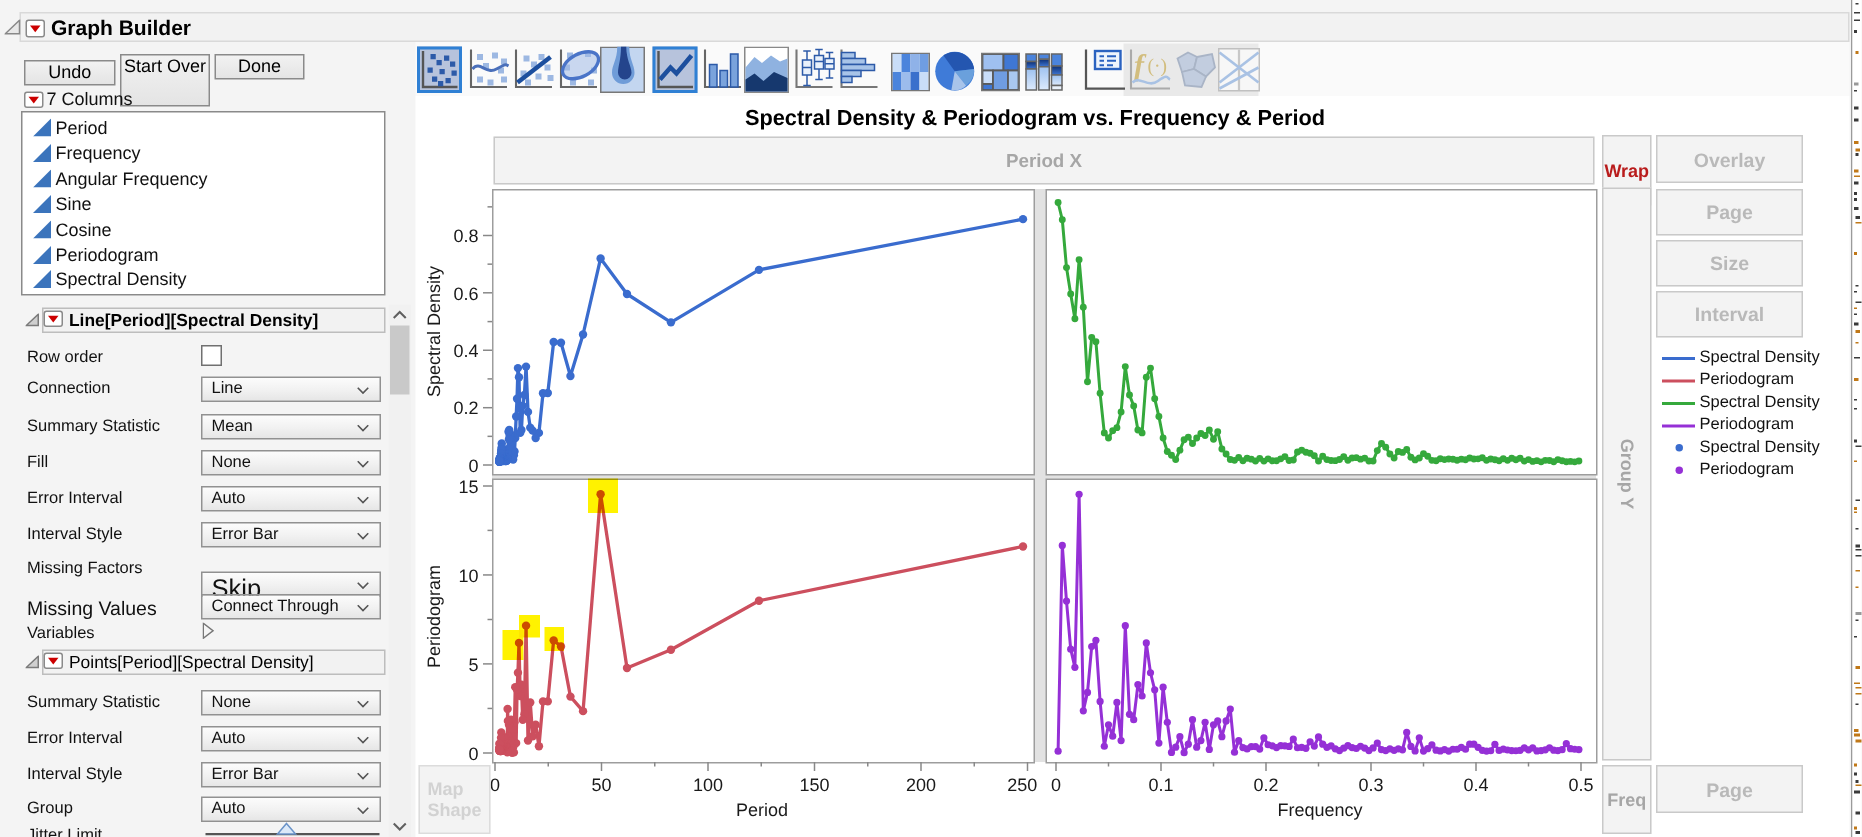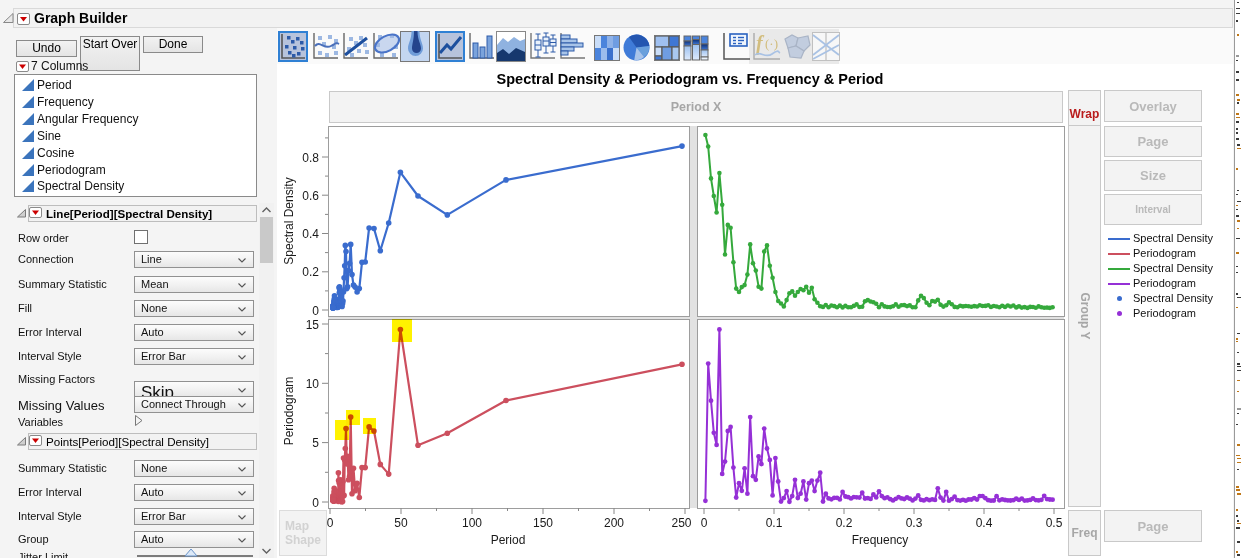--- a/index.html
+++ b/index.html
@@ -815,21 +815,21 @@
     <text x="880" y="544" text-anchor="middle" font-size="12" fill="#1a1a1a" font-weight="normal" font-family="Liberation Sans, sans-serif">Frequency</text>
     <text x="293" y="221" text-anchor="middle" font-size="12" fill="#1a1a1a" font-weight="normal" font-family="Liberation Sans, sans-serif" transform="rotate(-90 293 221)">Spectral Density</text>
     <text x="293" y="411" text-anchor="middle" font-size="12" fill="#1a1a1a" font-weight="normal" font-family="Liberation Sans, sans-serif" transform="rotate(-90 293 411)">Periodogram</text>
 </svg>
 
 <div style="position:absolute;left:329px;top:91px;width:734px;height:32px;border:1px solid #c9c9c9;box-sizing:border-box;display:flex;align-items:center;justify-content:center;font-size:12.5px;font-weight:bold;color:#a6a6a6;background:#f3f3f3;">Period X</div>
 <div style="position:absolute;left:1068px;top:90px;width:33px;height:47px;border:1px solid #c9c9c9;box-sizing:border-box;display:flex;align-items:center;justify-content:center;font-size:12px;font-weight:bold;color:#b91c1c;background:#f3f3f3;">Wrap</div>
 <div style="position:absolute;left:1104px;top:90px;width:98px;height:32px;border:1px solid #c9c9c9;box-sizing:border-box;display:flex;align-items:center;justify-content:center;font-size:13px;font-weight:bold;color:#b9b9b9;background:#f3f3f3;">Overlay</div>
 <div style="position:absolute;left:1104px;top:126px;width:98px;height:31px;border:1px solid #c9c9c9;box-sizing:border-box;display:flex;align-items:center;justify-content:center;font-size:13px;font-weight:bold;color:#b9b9b9;background:#f3f3f3;">Page</div>
 <div style="position:absolute;left:1104px;top:160px;width:98px;height:31px;border:1px solid #c9c9c9;box-sizing:border-box;display:flex;align-items:center;justify-content:center;font-size:13px;font-weight:bold;color:#b9b9b9;background:#f3f3f3;">Size</div>
-<div style="position:absolute;left:1104px;top:194px;width:98px;height:31px;border:1px solid #c9c9c9;box-sizing:border-box;display:flex;align-items:center;justify-content:center;font-size:10px;font-weight:bold;color:#b9b9b9;background:#f3f3f3;">Interval</div>
+<div style="position:absolute;left:1104px;top:194px;width:98px;height:31px;border:1px solid #c9c9c9;box-sizing:border-box;display:flex;align-items:center;justify-content:center;font-size:13px;font-weight:bold;color:#b9b9b9;background:#f3f3f3;">Interval</div>
 <div style="position:absolute;left:1068px;top:125px;width:33px;height:382px;border:1px solid #c9c9c9;box-sizing:border-box;display:flex;align-items:center;justify-content:center;font-size:12px;font-weight:bold;color:#a6a6a6;background:#f3f3f3;">
     <div style="transform:rotate(90deg);white-space:nowrap">Group Y</div>
   </div>
 <div style="position:absolute;left:1068px;top:510px;width:33px;height:46px;border:1px solid #c9c9c9;box-sizing:border-box;display:flex;align-items:center;justify-content:center;font-size:12px;font-weight:bold;color:#a6a6a6;background:#f3f3f3;">Freq</div>
 <div style="position:absolute;left:1104px;top:510px;width:98px;height:32px;border:1px solid #c9c9c9;box-sizing:border-box;display:flex;align-items:center;justify-content:center;font-size:13px;font-weight:bold;color:#b9b9b9;background:#f3f3f3;">Page</div>
 <div style="position:absolute;left:279px;top:510px;width:48px;height:46px;border:1px solid #dcdcdc;box-sizing:border-box;display:flex;align-items:center;justify-content:center;font-size:12px;font-weight:bold;color:#d2d2d2;background:#f3f3f3;">Map<br>Shape</div>
 <div style="position:absolute;left:1108px;top:237.9px;width:22px;height:2px;background:#3a6cce"></div>
 <div style="position:absolute;left:1133px;top:232.4px;font-size:11px;color:#111;white-space:nowrap">Spectral Density</div>
 <div style="position:absolute;left:1108px;top:252.8px;width:22px;height:2px;background:#cc4f5e"></div>
 <div style="position:absolute;left:1133px;top:247.3px;font-size:11px;color:#111;white-space:nowrap">Periodogram</div>

